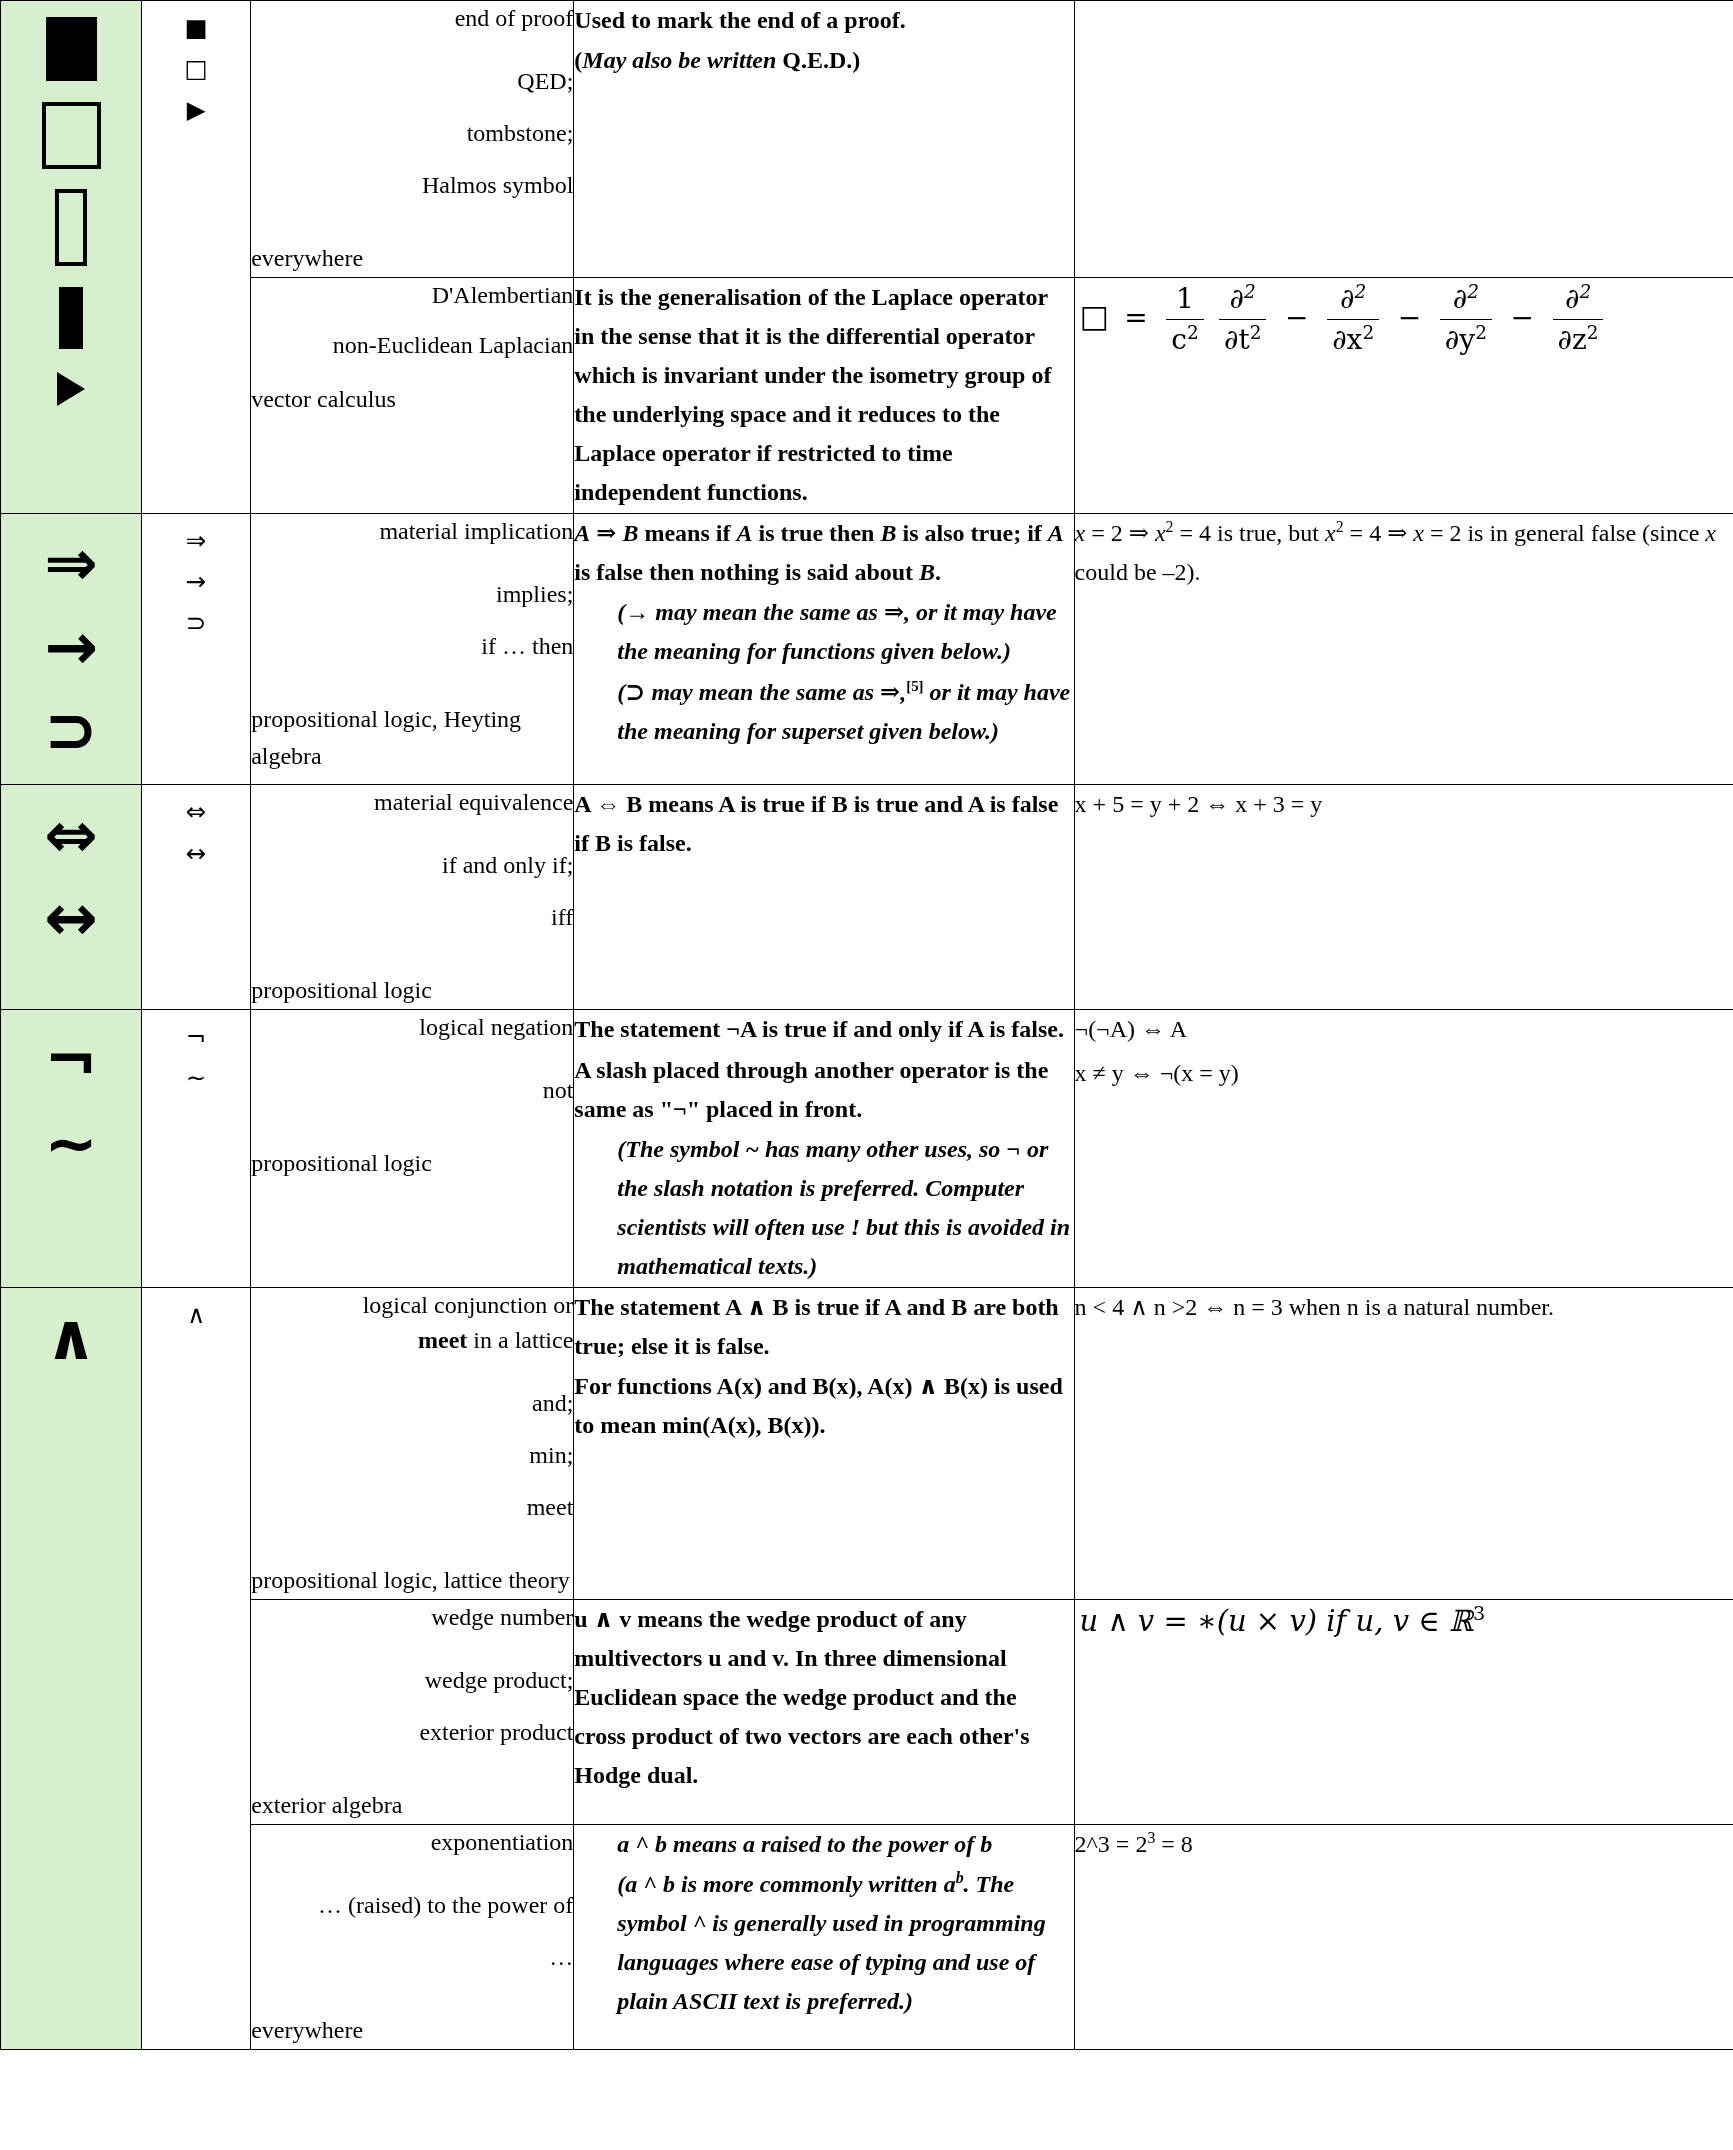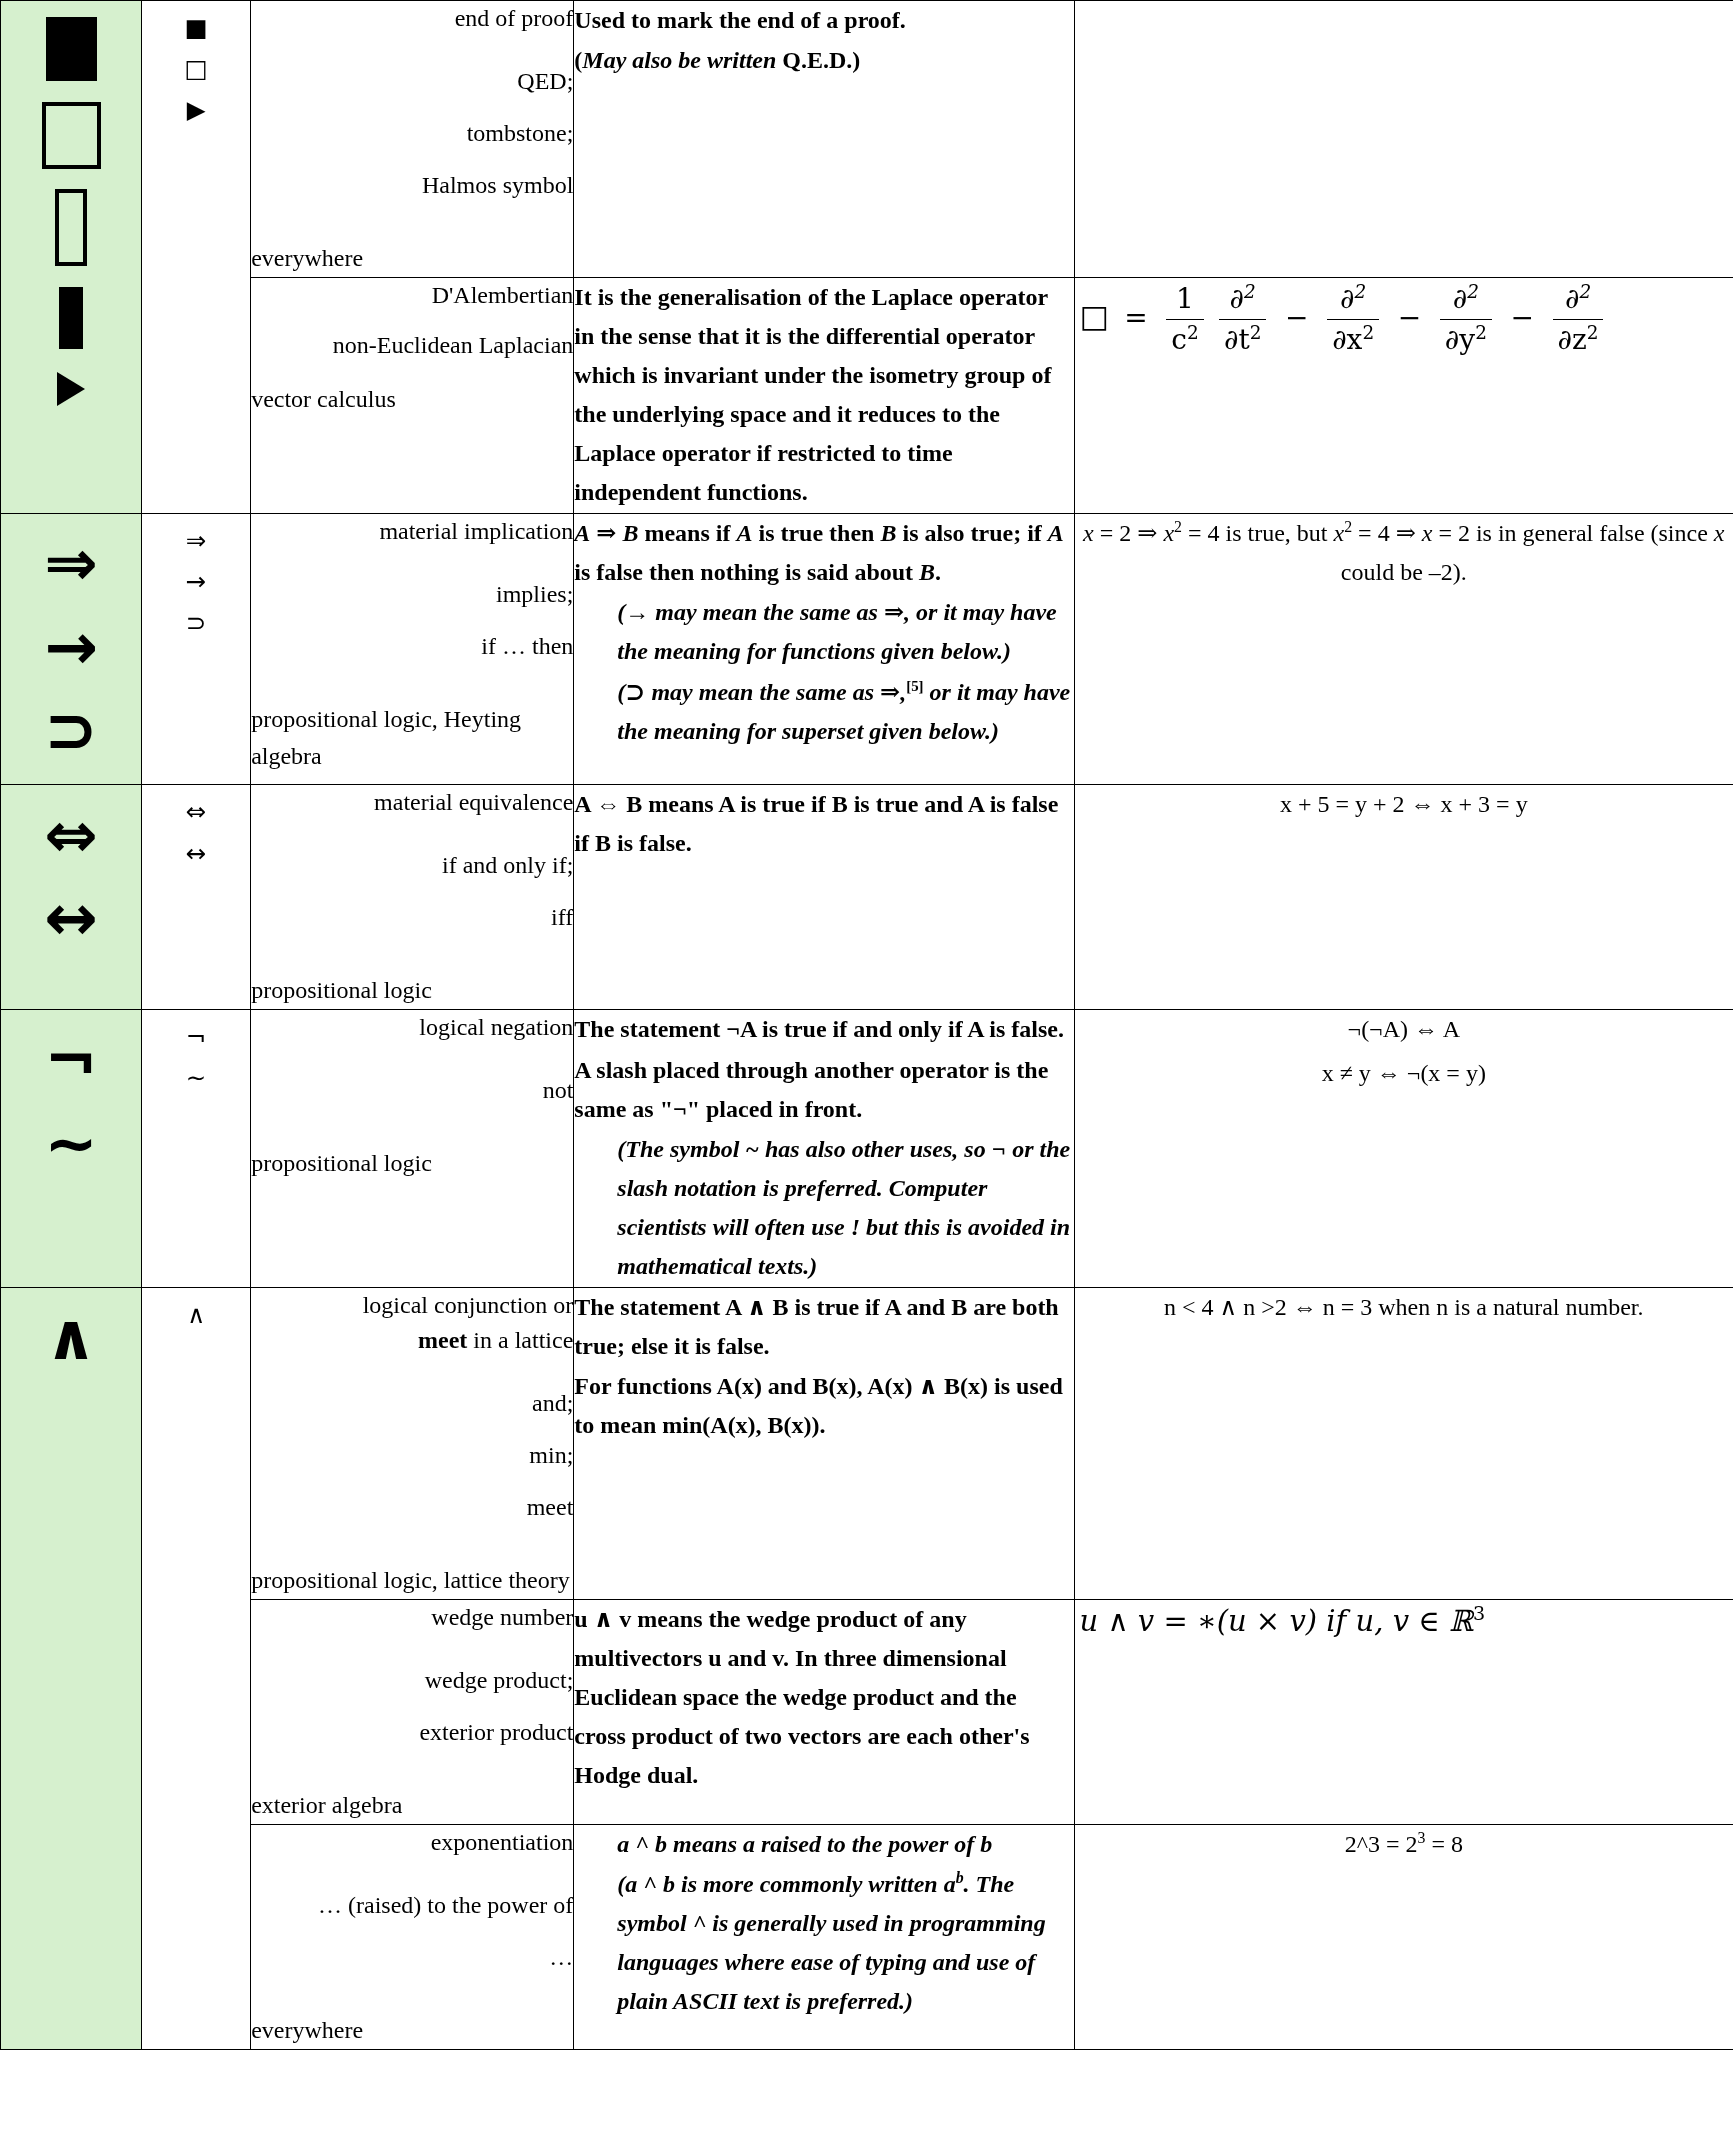--- a/index.html
+++ b/index.html
@@ -55,21 +55,21 @@
   .nm-cat{font-size:24px;line-height:1.55;padding-top:28px;}
 
   
   .mean p{margin:0 0 1.6px 0;font-size:24px;line-height:1.62;font-weight:bold;}
   .mean .it{font-style:italic;margin-left:43px;}
   i,em{font-style:italic;}
   .sup{font-size:0.66em;vertical-align:super;line-height:0;}
   .supbr{font-size:0.62em;vertical-align:super;line-height:0;}
 
   
-  .exam p{margin:0 0 4.9px 0;font-size:24px;line-height:1.62;text-align:center;}
+  .exam p{margin:0 0 4.9px 0;font-size:24px;line-height:1.62;}
   .mathblk{
     font-family:"DejaVu Serif",serif;
     font-size:28px;
     line-height:1.3;
     display:inline-block;
     padding:3.3px 0 0 4.9px;
     white-space:nowrap;
   }
   .frac{
     display:inline-block;
@@ -262,21 +262,21 @@
     <td class="c-name">
       <div class="nm-title">logical negation</div>
       <div class="nm-read">
         <div>not</div>
       </div>
       <div class="nm-cat">propositional logic</div>
     </td>
     <td class="c-mean mean">
       <p>The statement ¬A is true if and only if A is false.</p>
       <p>A slash placed through another operator is the same as "¬" placed in front.</p>
-      <p class="it">(The symbol ~ has also other uses, so ¬ or the slash notation is preferred. Computer scientists will often use ! but this is avoided in mathematical texts.)</p>
+      <p class="it">(The symbol ~ has many other uses, so ¬ or the slash notation is preferred. Computer scientists will often use ! but this is avoided in mathematical texts.)</p>
     </td>
     <td class="c-exam exam">
       <p>¬(¬A) ⇔ A</p>
       <p>x ≠ y  ⇔  ¬(x =  y)</p>
     </td>
   </tr>
 
   <tr>
     <td class="c-big" rowspan="3" style="vertical-align:top">
       <div class="bigsym-stack">

